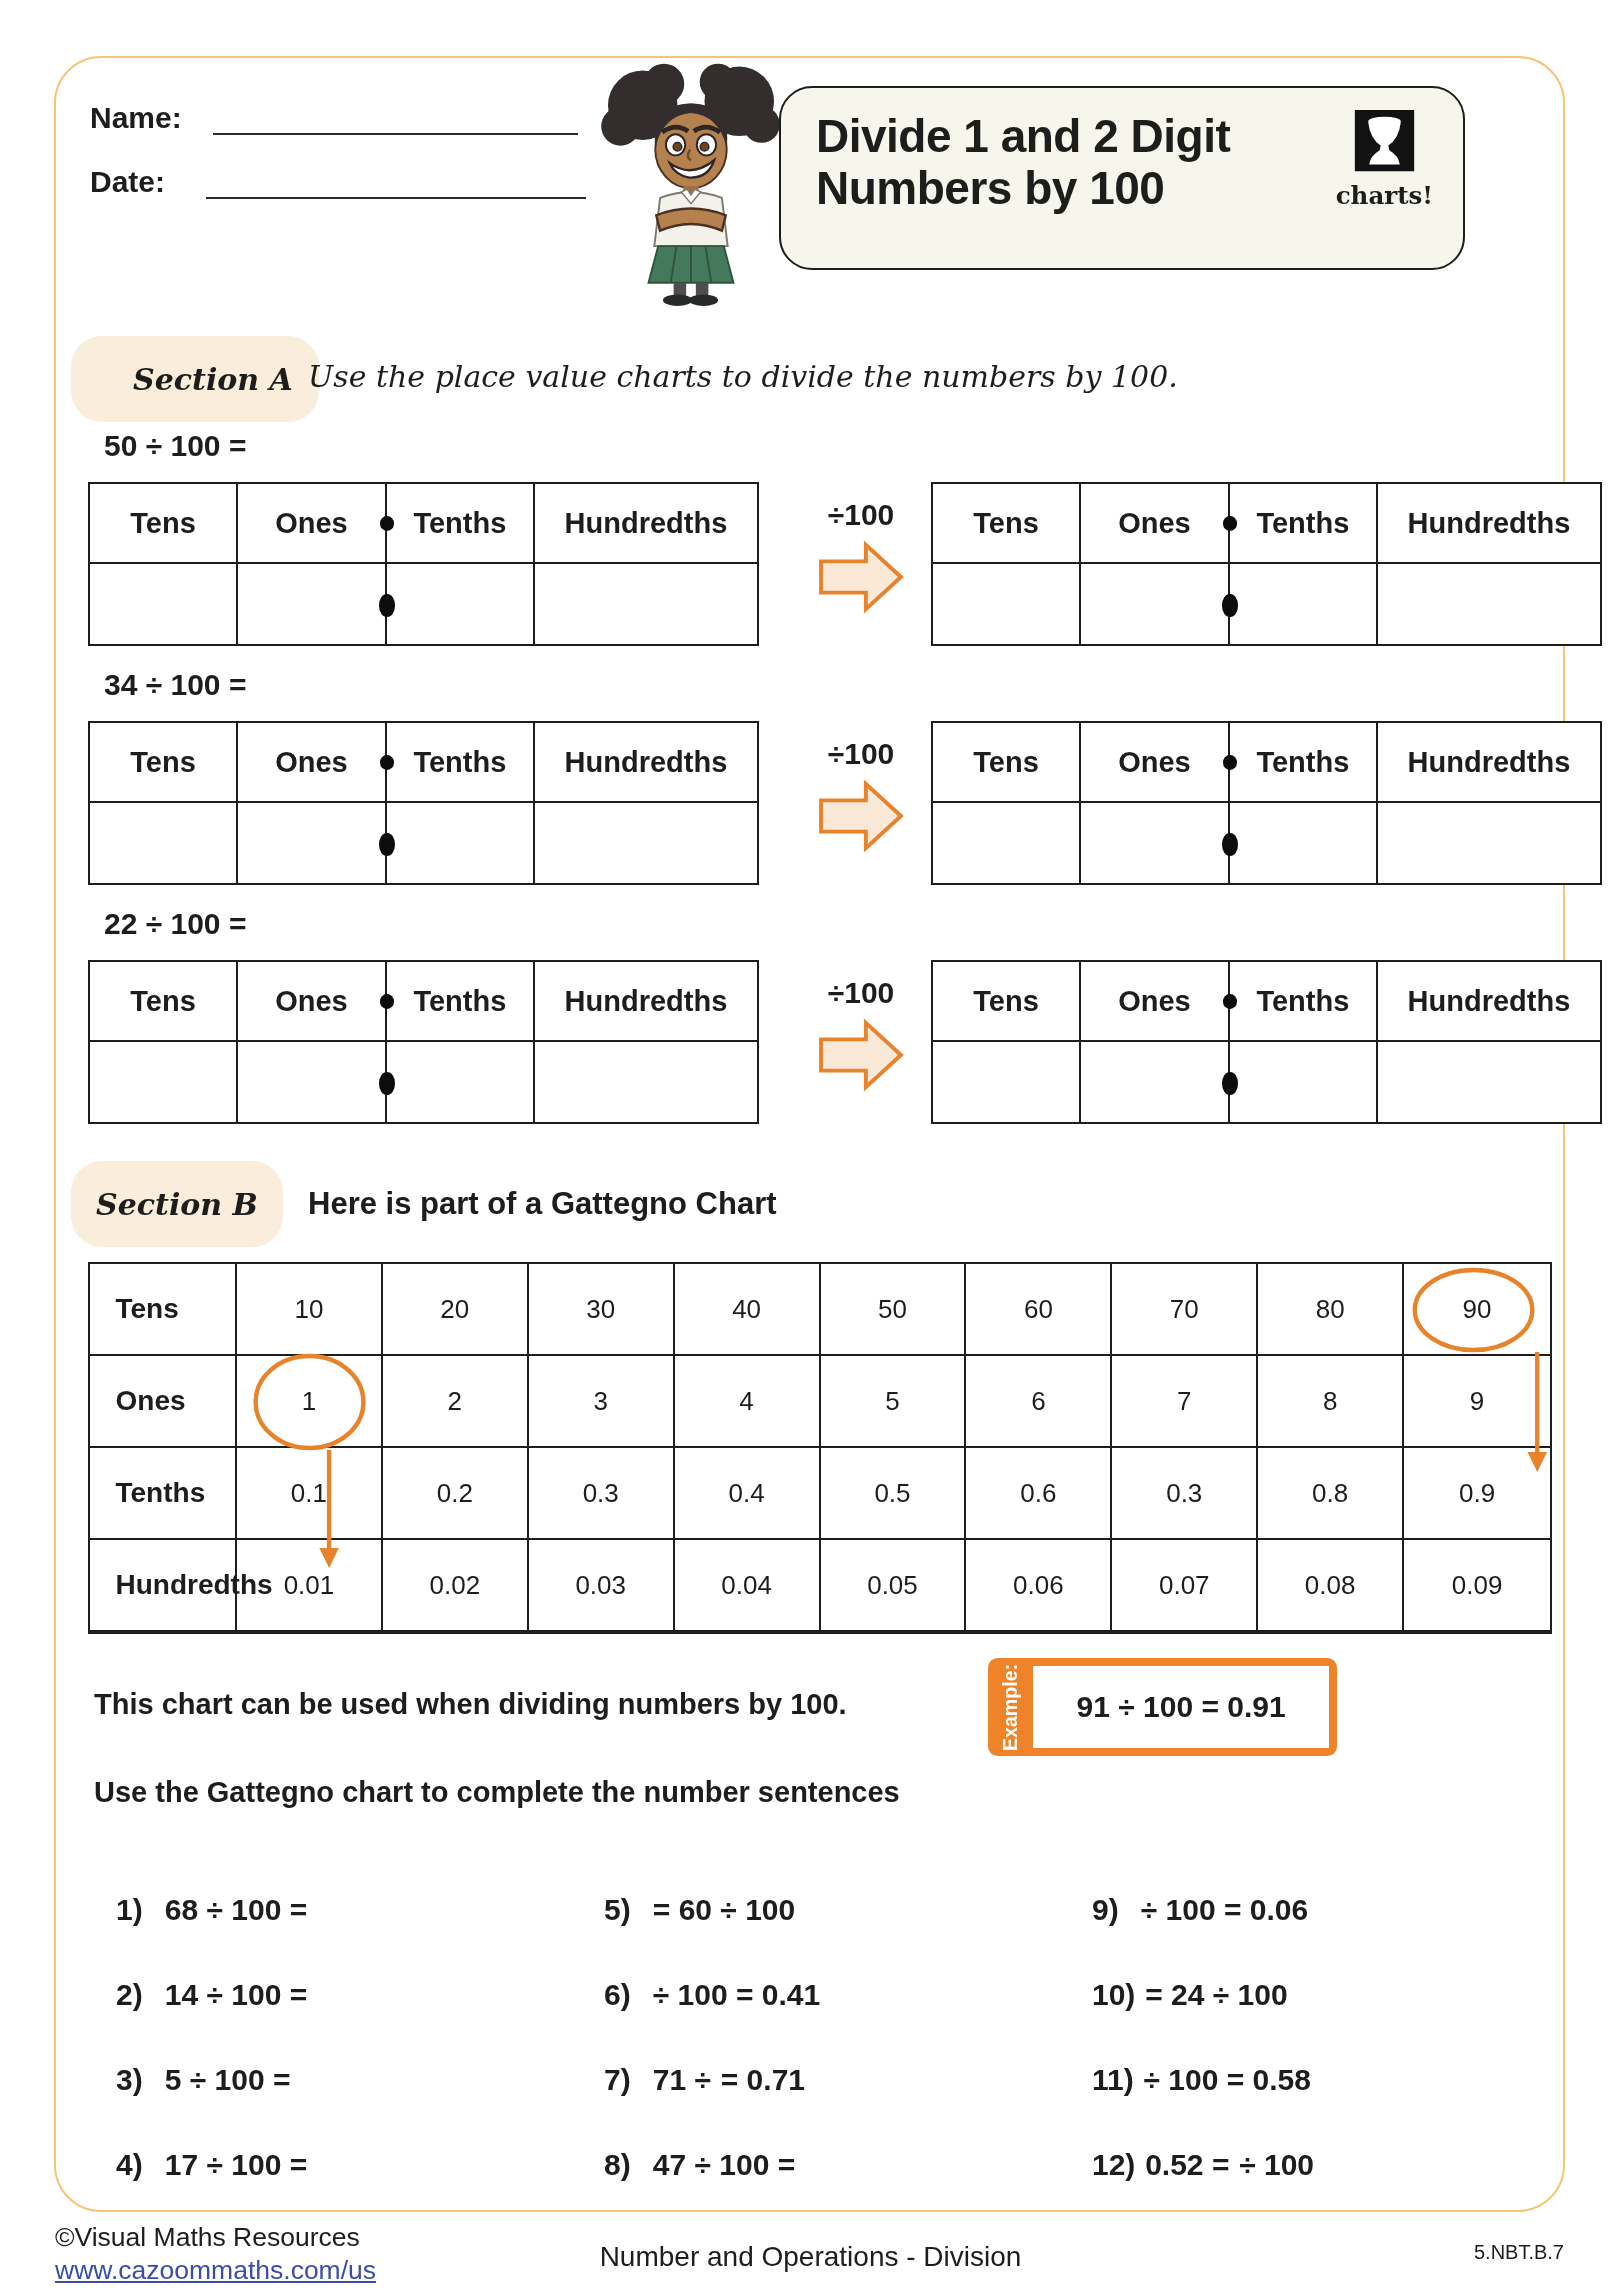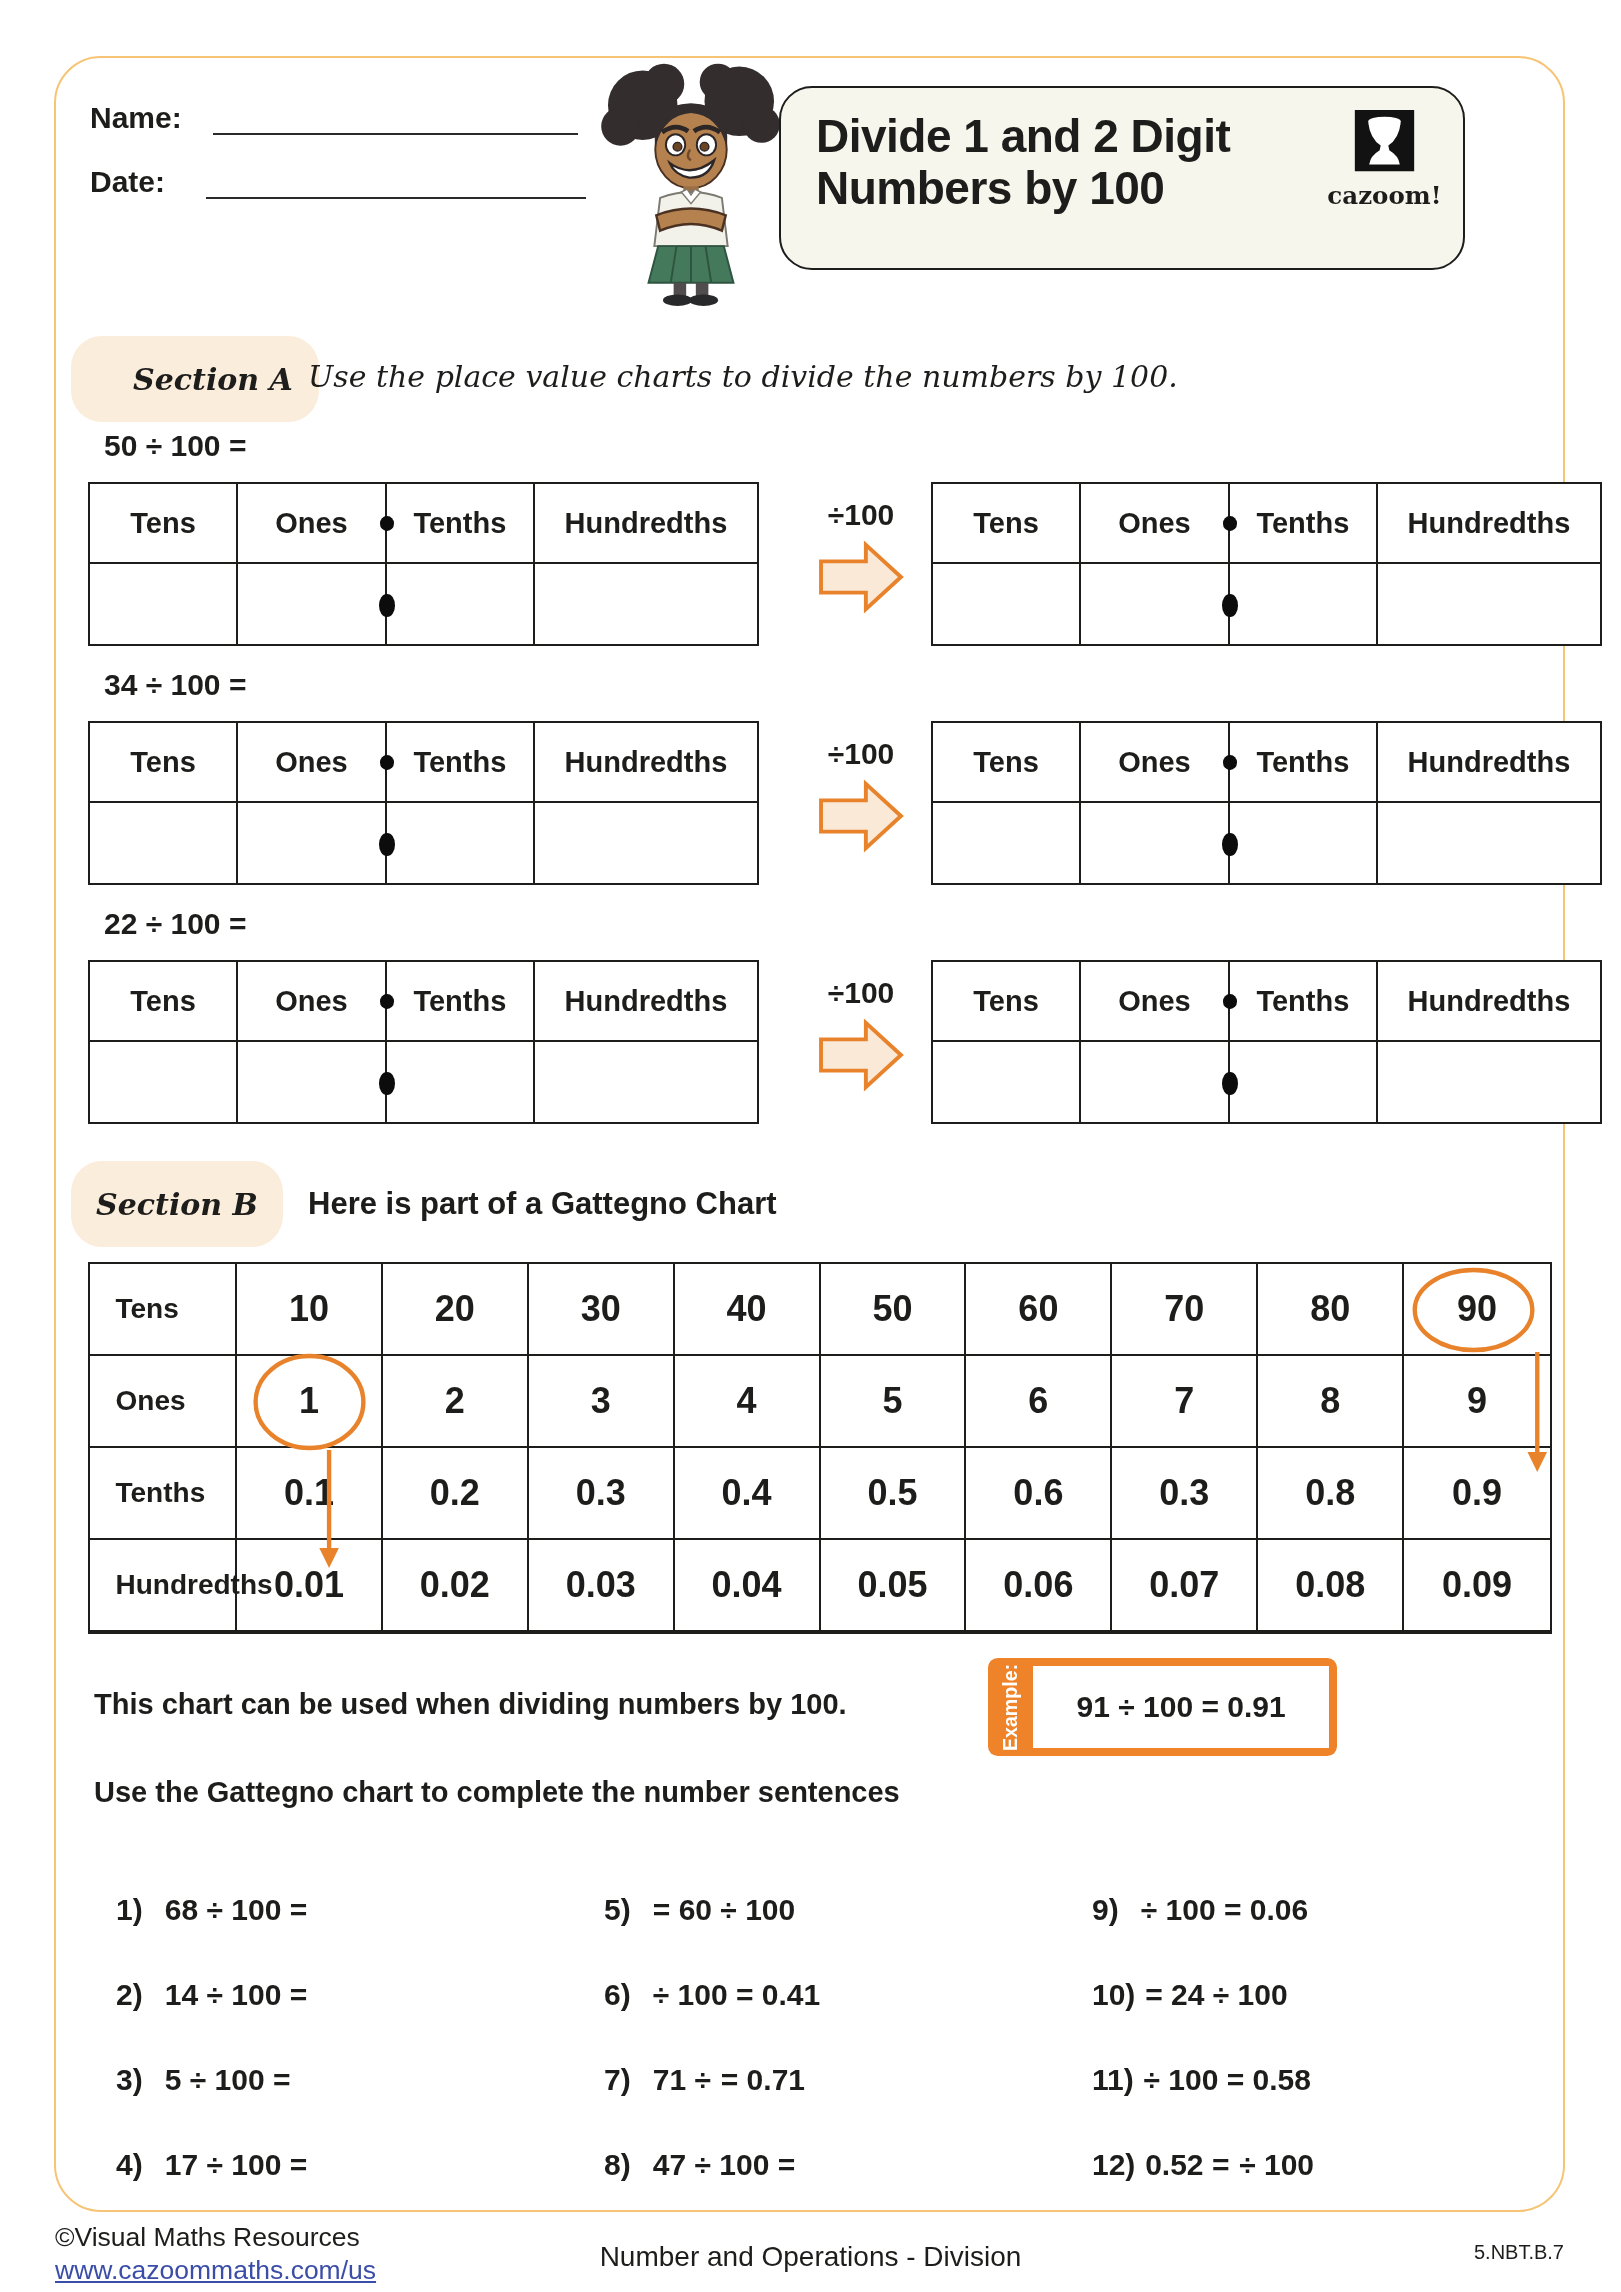--- a/index.html
+++ b/index.html
@@ -58,21 +58,21 @@
   .divide-label { font-weight:bold; font-size:30px; margin-top:15.7px; }
   .block-arrow { width:90px; height:78px; margin-top:5.9px; }
   
   .gat-table { position:absolute; left:88px; top:1262px; width:1460px; border:2.5px solid #1d1d1b; background:#fff; }
   .gat-row { display:grid; grid-template-columns:147px repeat(9, 1fr); height:90px; border-bottom:2px solid #1d1d1b; }
   .gat-row:last-child { border-bottom:none; }
   .gat-label-cell {
     border-right:2px solid #1d1d1b; display:flex; align-items:center; padding-left:25.5px;
     font-weight:bold; font-size:28px;
   }
-  .gat-cell { border-right:2px solid #1d1d1b; display:flex; align-items:center; justify-content:center; font-weight:bold; font-size:36px; }
+  .gat-cell { border-right:2px solid #1d1d1b; display:flex; align-items:center; justify-content:center; font-weight:normal; font-size:26px; }
   .gat-cell:last-child { border-right:none; }
   .gat-overlay { position:absolute; left:0; top:0; width:100%; height:100%; pointer-events:none; }
   
   .chart-note { position:absolute; left:94px; top:1688px; font-weight:bold; font-size:29px; }
   .example-box { position:absolute; left:988px; top:1658px; width:349px; height:98px; background:#EF8329; border-radius:9.8px; }
   .example-tab {
     position:absolute; left:0; top:0; bottom:0; width:45px; color:#fff; font-weight:bold; font-size:19.6px;
     display:flex; align-items:center; justify-content:center;
     writing-mode:vertical-rl; transform:rotate(180deg);
   }
@@ -147,21 +147,21 @@
     <div class="title-text">
       <div>Divide 1 and 2 Digit</div>
       <div>Numbers by 100</div>
     </div>
     <div class="logo">
       <svg class="logo-drum" viewBox="0 0 62 70" aria-hidden="true">
         <rect x="0" y="0" width="62" height="64" fill="#121212"></rect>
         <ellipse cx="31" cy="12" rx="17" ry="5" fill="#fff"></ellipse>
         <path d="M14 13 Q16 30 27 37 L26 42 Q16 48 15 57 L47 57 Q46 48 36 42 L35 37 Q46 30 48 13 Z" fill="#fff"></path>
       </svg>
-      <div class="logo-text">cazoom!</div>
+      <div class="logo-text">charts!</div>
     </div>
   </div>
 
   <div class="pill pill-a">
     <span>Section A</span>
   </div>
   <div class="instruction-a">Use the place value charts to divide the numbers by 100.</div>
 
   <div class="pv-label" style="top:429px;">50 ÷ 100 =</div>
   <div class="charts-row" style="top:482px;">

